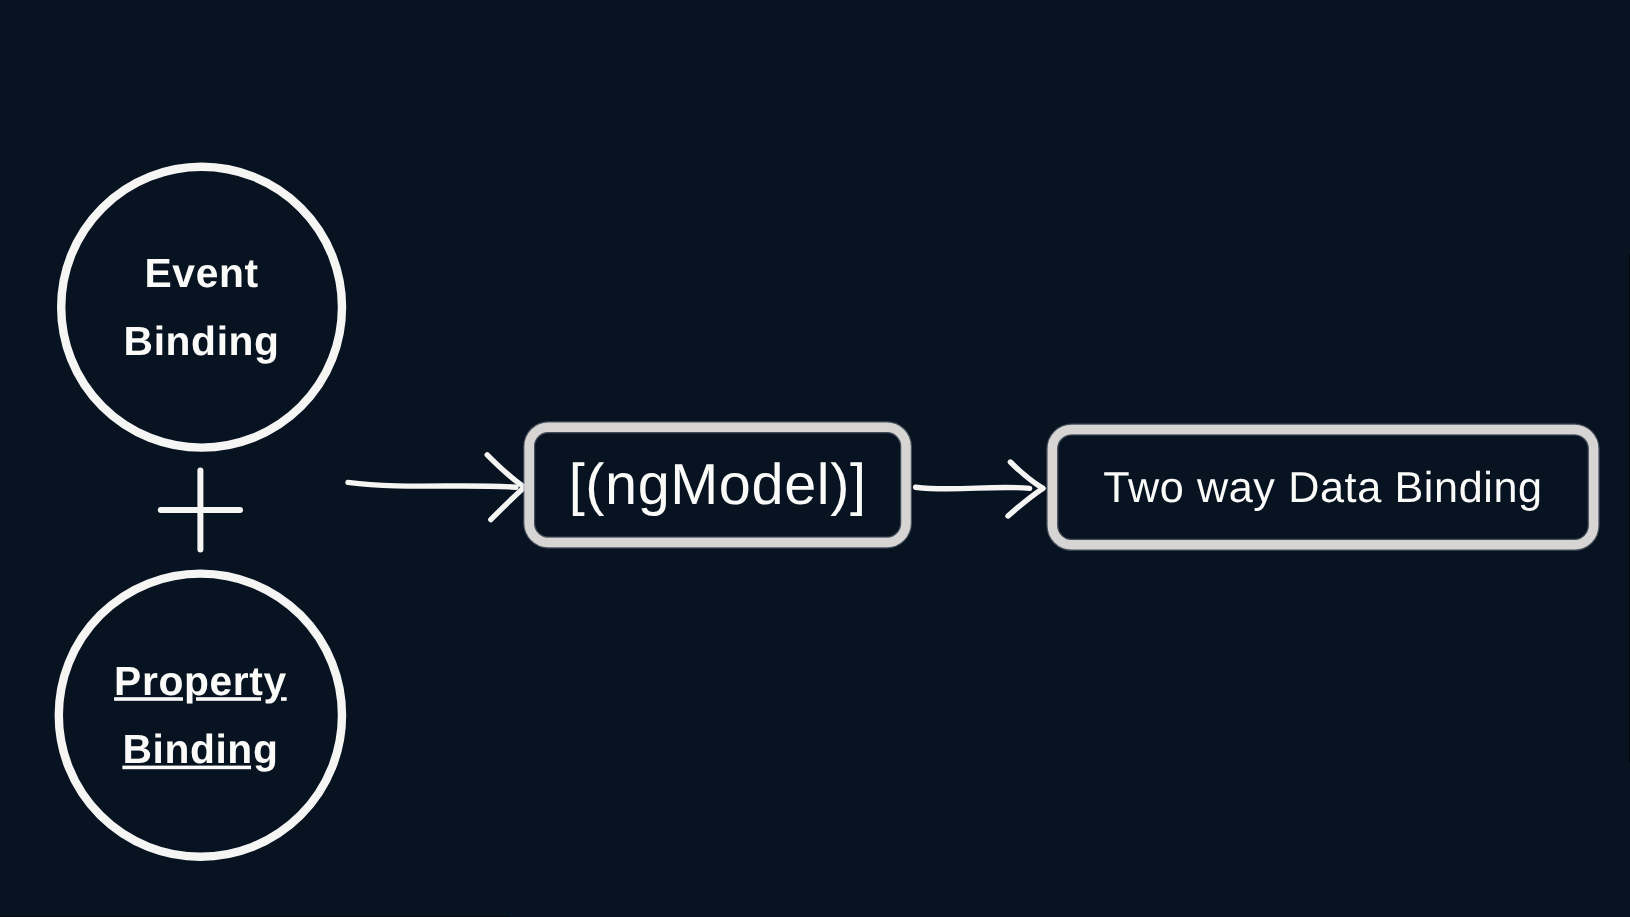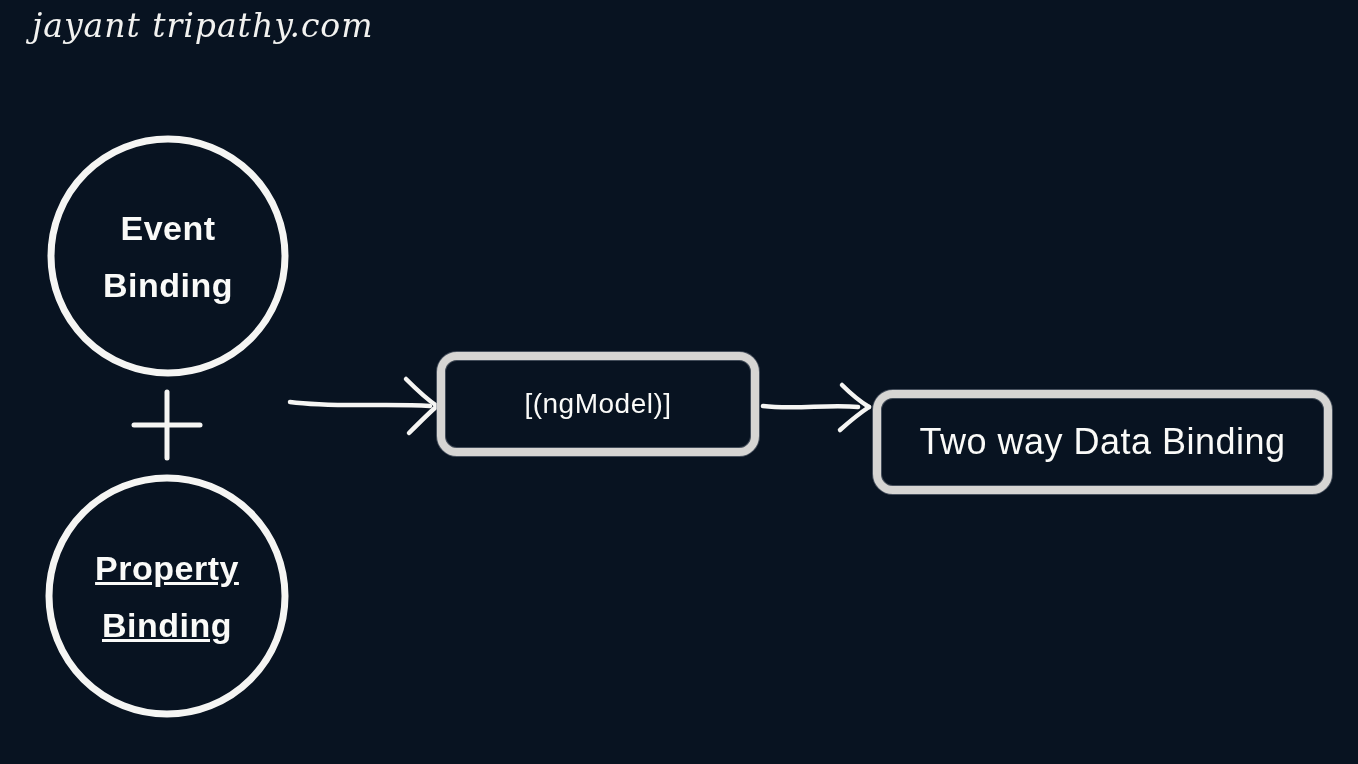--- a/index.html
+++ b/index.html
@@ -61,37 +61,35 @@
     box-shadow: 0 0 0 1px rgba(125,133,145,0.55),
                 inset 0 0 0 1px rgba(140,148,160,0.45);
     color: var(--text);
     font-weight: 500;
     letter-spacing: 0.5px;
     white-space: nowrap;
   }
   .box-ngmodel {
     left: 437px; top: 352px;
     width: 322px; height: 104px;
-    font-size: 28px;
+    font-size: 48px;
   }
   .box-twoway {
     left: 873px; top: 354px;
     width: 459px; height: 104px;
     font-size: 36px;
-    margin-top: 36px;
   }
   .label-event    { left: 48px;  top: 200px; }
   .label-property { left: 47px;  top: 540px; text-decoration: underline; }
 </style>
 </head>
 <body>
 
 <div class="stage">
 
-  <div class="watermark">jayant tripathy.com</div>
 
   <svg class="overlay" viewBox="0 0 1358 764">
 
     <circle class="stroke" cx="168" cy="256" r="117" stroke-width="7"></circle>
 
     <circle class="stroke" cx="167" cy="596" r="118" stroke-width="7"></circle>
 
     <g>
       <path class="stroke" stroke-width="5" d="M 167 392 L 167 458"></path>
       <path class="stroke" stroke-width="5" d="M 134 425 L 200 425"></path>

